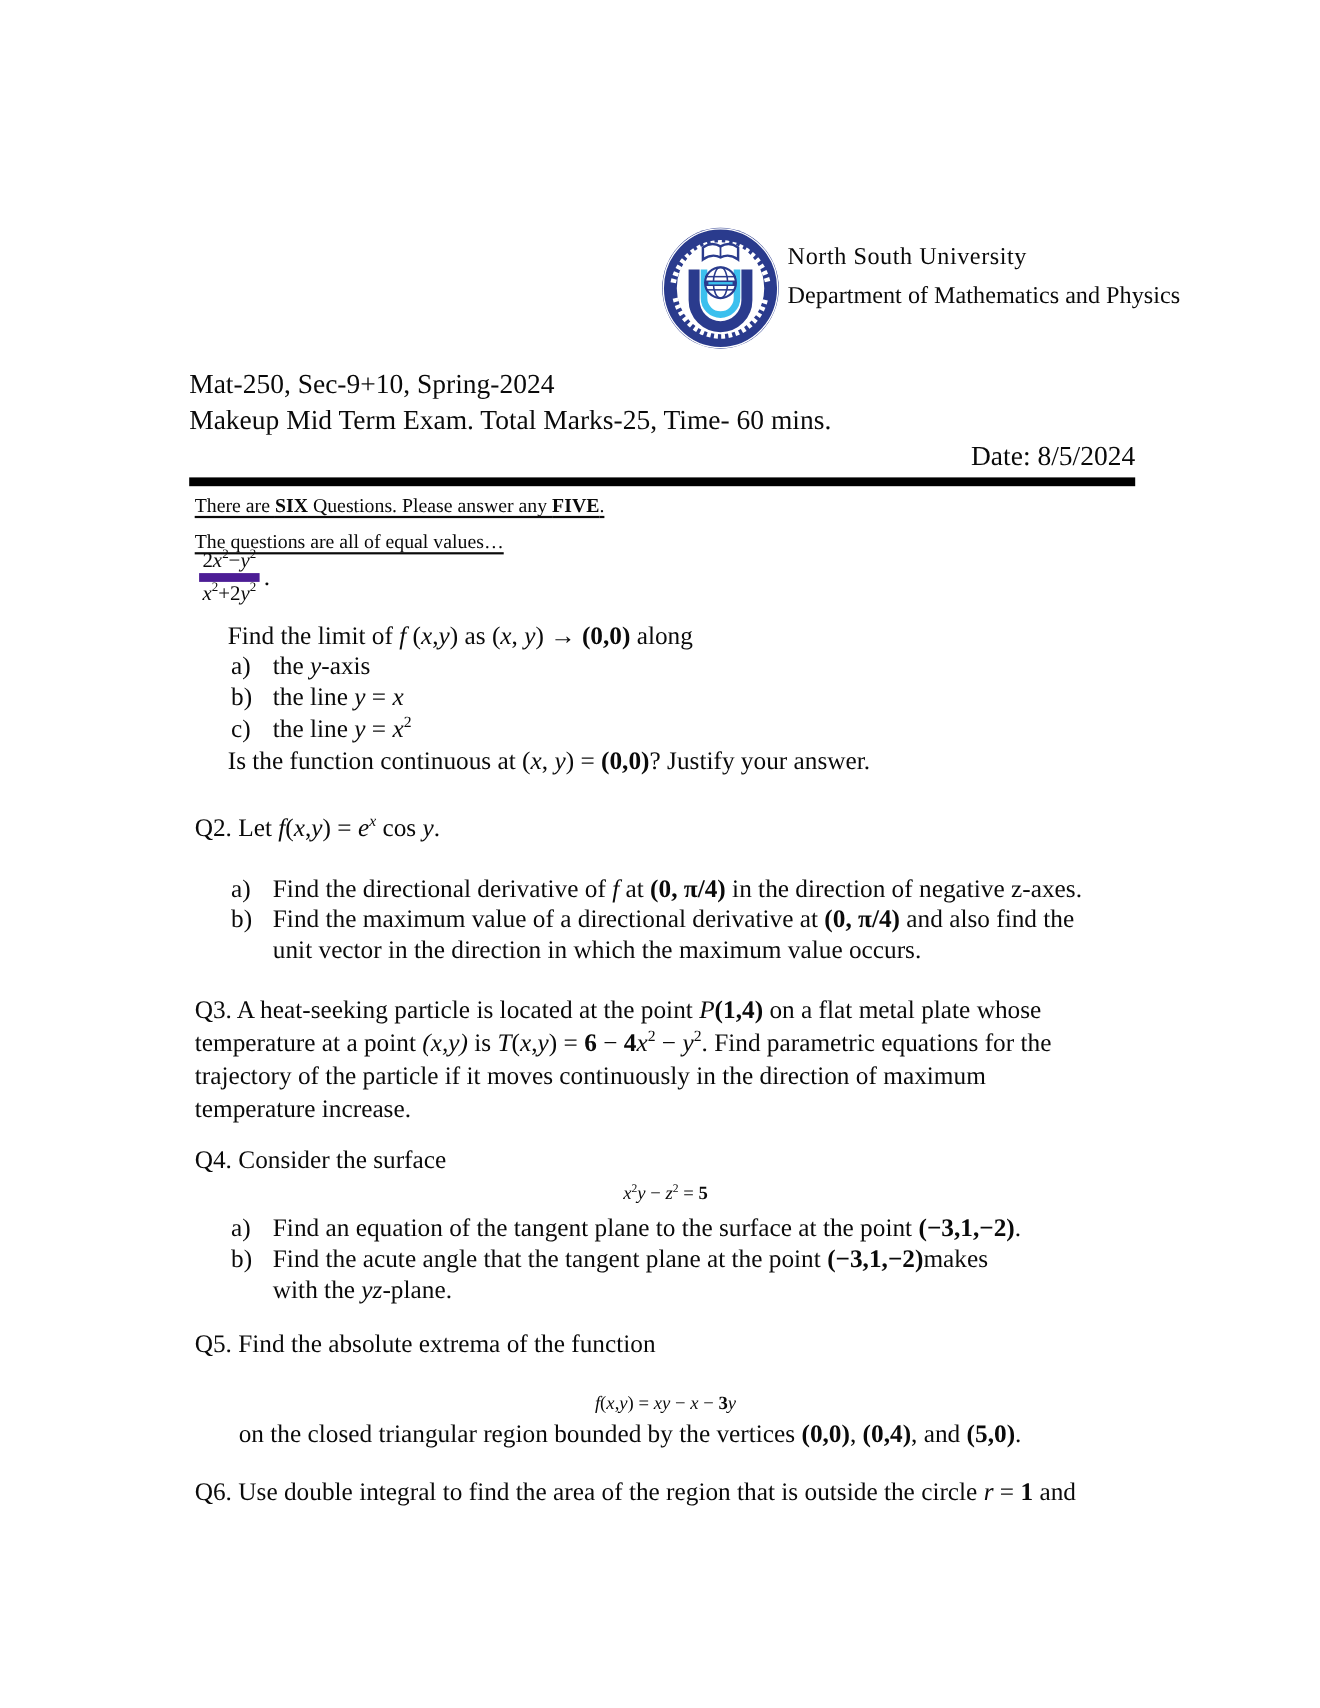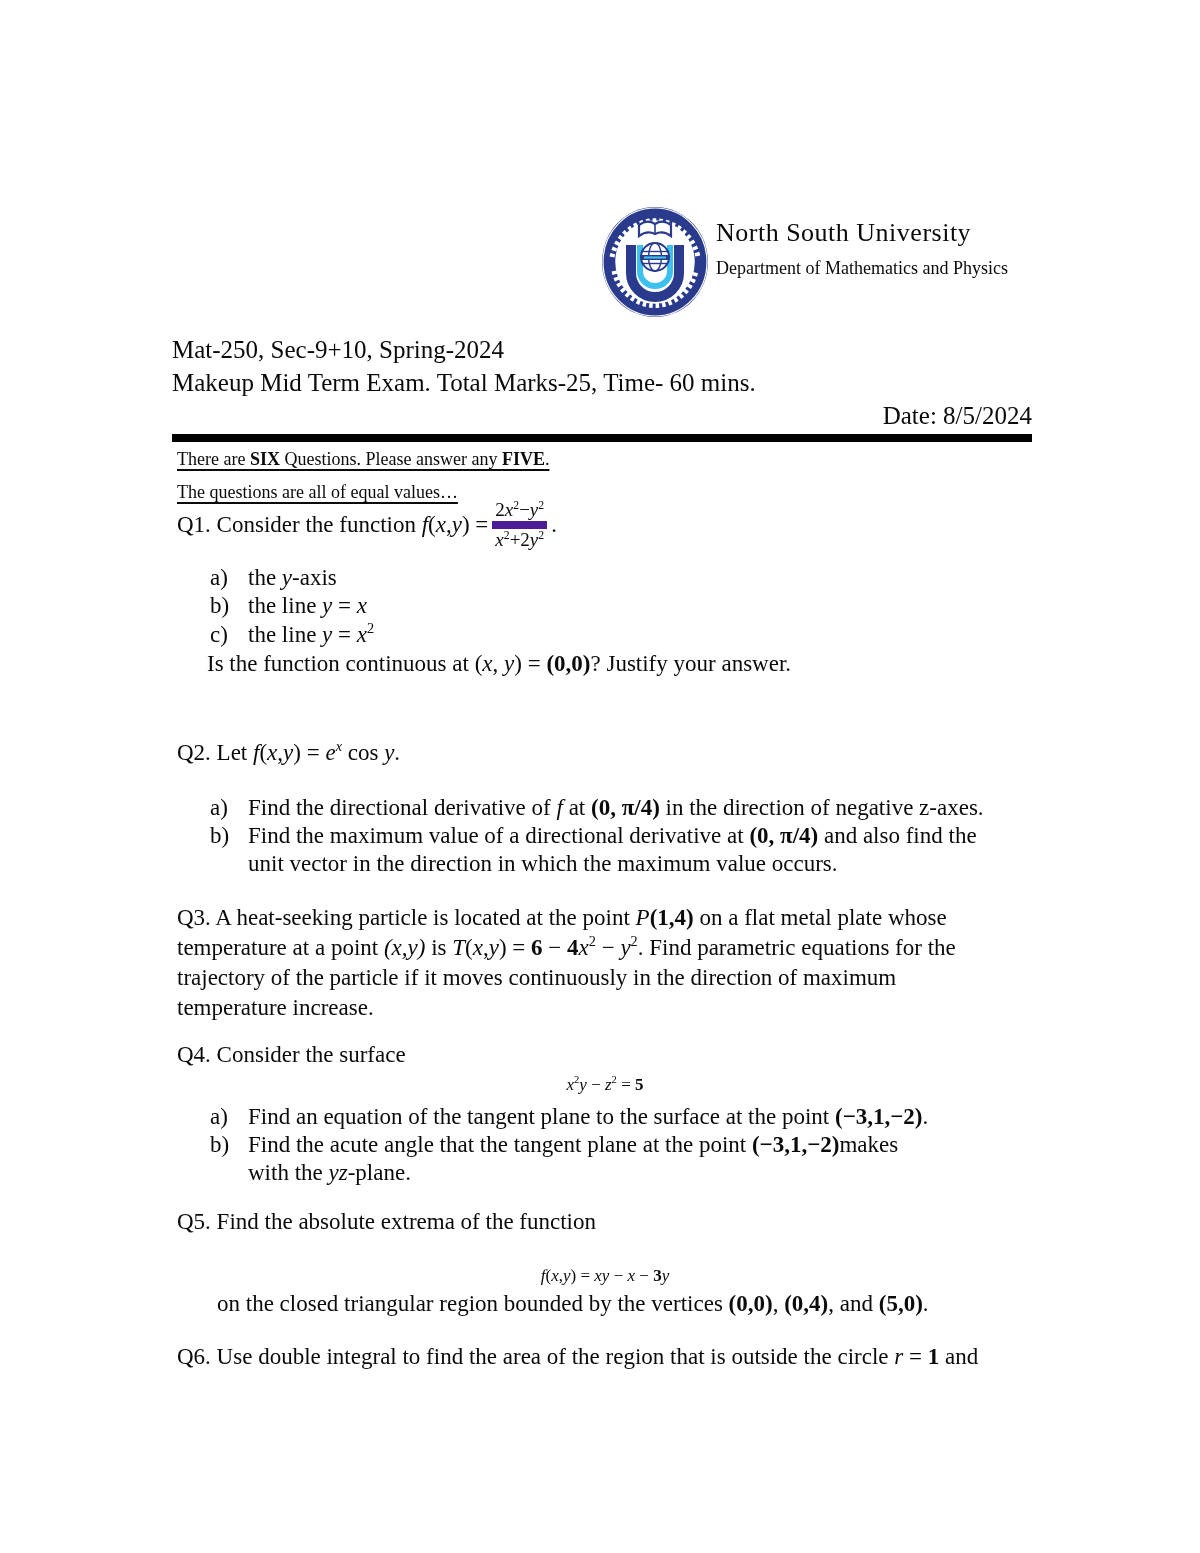--- a/index.html
+++ b/index.html
@@ -8,22 +8,22 @@
     width:1200px;height:1553px;
     background:#ffffff;
     font-family:"Liberation Serif","DejaVu Serif",serif;
     color:#0a0a0a;
     overflow:hidden;
   }
   
   .header-row{position:absolute;left:600px;top:205px;display:flex;align-items:flex-start;}
   .logo{width:110px;height:114px;flex:0 0 auto;}
   .header-text{margin-left:6px;margin-top:10px;}
-  .uni-name{font-size:26px;line-height:36px;letter-spacing:0.5px;}
-  .dept-name{font-size:18px;line-height:26px;margin-top:4px;white-space:nowrap;}
+  .uni-name{font-size:22px;line-height:36px;letter-spacing:0.5px;}
+  .dept-name{font-size:22px;line-height:26px;margin-top:4px;white-space:nowrap;}
   
   .title-block{
     position:absolute;left:172px;top:333px;width:860px;
     border-bottom:8px solid #000;padding-bottom:2px;
   }
   .title-line{font-size:25px;line-height:33px;}
   .date-line{font-size:25px;line-height:33px;text-align:right;}
   
   .instructions{position:absolute;left:177px;top:443px;width:855px;}
   .instr-line{
@@ -96,28 +96,28 @@
     <div class="date-line">Date: 8/5/2024</div>
   </div>
 
   <div class="instructions">
     <div class="instr-line"><span>There are </span><span class="r-b">SIX</span><span> Questions. Please answer any </span><span class="r-b">FIVE</span><span>.</span></div>
     <div class="instr-line">The questions are all of equal values…</div>
   </div>
 
   <div class="q-block" style="top:500px;">
     <div class="q1-intro">
-      <span><span>Q1. Consider the function  </span><span class="r-i">f</span><span>(</span><span class="r-i">x</span><span>,</span><span class="r-i">y</span><span>) = </span></span>
       <span class="frac">
         <span class="num"><span>2</span><span class="r-i">x</span><span class="r-sup">2</span><span>−</span><span class="r-i">y</span><span class="r-sup">2</span></span>
         <span class="den"><span class="r-i">x</span><span class="r-sup">2</span><span>+2</span><span class="r-i">y</span><span class="r-sup">2</span></span>
       </span>
       <span> .</span>
     </div>
     <div class="gap-row"></div>
+    <div class="content-line indent-1"><span>Find the limit of </span><span class="r-i">f</span><span> (</span><span class="r-i">x</span><span>,</span><span class="r-i">y</span><span>) as (</span><span class="r-i">x</span><span>, </span><span class="r-i">y</span><span>) → </span><span class="r-b">(0,0)</span><span> along</span></div>
     <div class="content-line item">
       <span class="lbl">a)</span>
       <span class="itx"><span>the </span><span class="r-i">y</span><span>-axis</span></span>
     </div>
     <div class="content-line item">
       <span class="lbl">b)</span>
       <span class="itx"><span>the line </span><span class="r-i">y</span><span> = </span><span class="r-i">x</span></span>
     </div>
     <div class="content-line item" style="line-height:30px;">
       <span class="lbl">c)</span>

